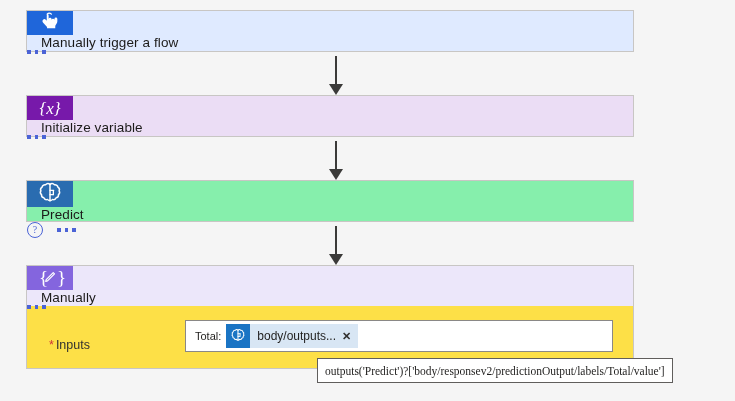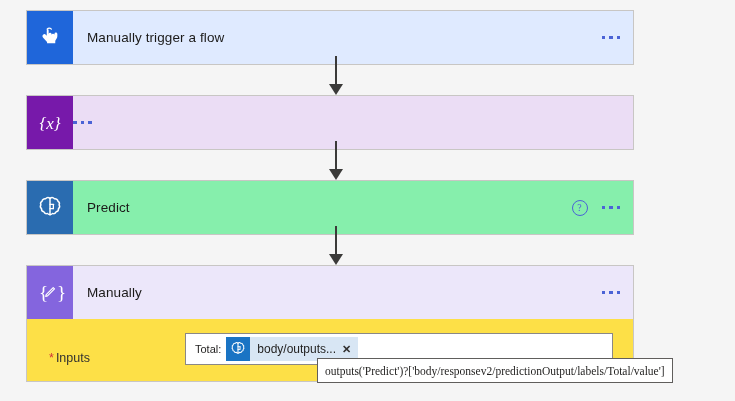--- a/index.html
+++ b/index.html
@@ -20,22 +20,23 @@
   .card {
     position: absolute;
     left: 26px;
     width: 608px;
     border: 1px solid #c8c6c4;
     background: #ffffff;
   }
   .card-header {
     display: flex;
     align-items: stretch;
-    height: 53px;
+    height: 40px;
     position: relative;
+    flex-direction: column;
   }
   .card-icon {
     width: 46px;
     min-width: 46px;
     display: flex;
     align-items: center;
     justify-content: center;
     color: #ffffff;
   }
   .card-title {
@@ -232,20 +233,21 @@
     </div>
   </div>
 
   <div class="card initvar">
     <div class="card-header">
       <div class="card-icon">
         <svg width="32" height="24" viewBox="0 0 32 24" aria-hidden="true">
           <text x="16" y="17.5" text-anchor="middle" font-family="Liberation Serif, serif" font-size="17" font-style="italic" fill="#ffffff">{x}</text>
         </svg>
       </div>
+      <div class="card-title">Initialize variable</div>
       <div class="card-actions">
         <div class="ellipsis">
             <i></i>
             <i></i>
             <i></i>
           </div>
       </div>
     </div>
   </div>
 

